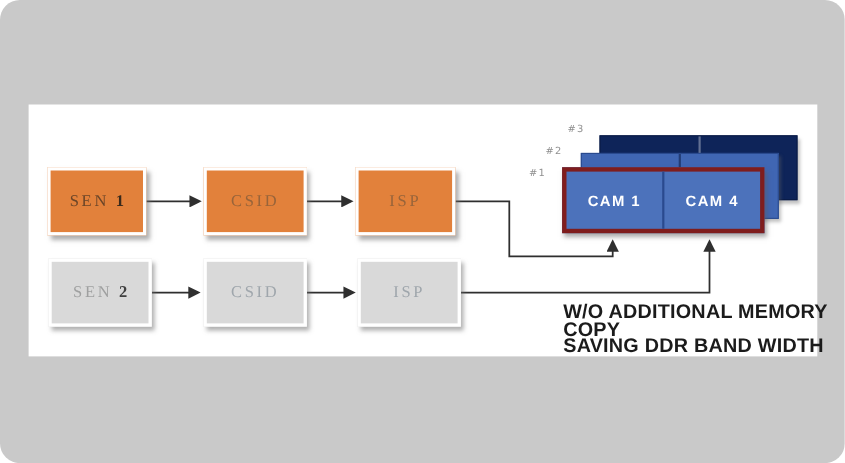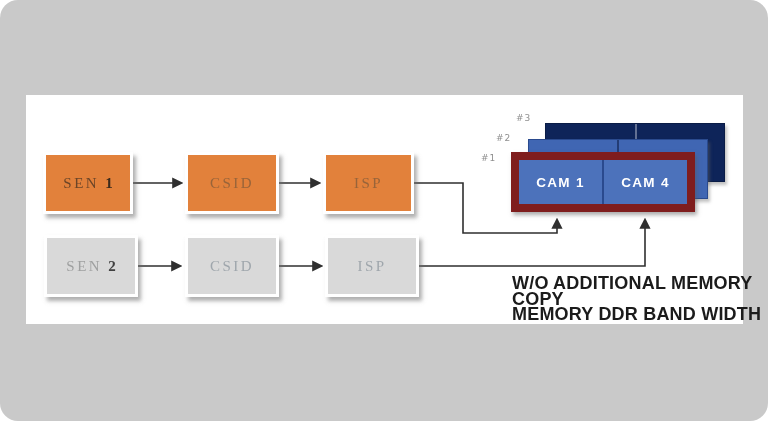--- a/index.html
+++ b/index.html
@@ -42,21 +42,21 @@
   .graybox.sen .num { color: #404040; }
   
   .layer { position: absolute; box-sizing: border-box; }
   .layer-3 { left: 545px; top: 123px; width: 180px; height: 59px;
              background: #0E2459; border: 1px solid #0A1C46;
              box-shadow: 2px 3px 3px rgba(100,100,100,0.4); }
   .layer-2 { left: 528px; top: 139px; width: 180px; height: 60px;
              background: #4066B3; border: 1px solid #2A4A8E;
              box-shadow: 2px 3px 3px rgba(100,100,100,0.4); }
   .layer-1 { left: 511px; top: 152px; width: 184px; height: 60px;
-             background: #4C72BB; border: 8px solid #7f1d1d;
+             background: #4C72BB; border: 4px solid #7f1d1d;
              display: flex;
              box-shadow: 2px 3px 4px rgba(90,90,90,0.5); }
   .vdiv { position: absolute; top: 0; bottom: 0; width: 2px; }
   .layer-3 .vdiv { left: 89px; background: rgba(255,255,255,0.35); }
   .layer-2 .vdiv { left: 88px; background: rgba(20,38,84,0.65); }
   .half {
     flex: 1; display: flex; align-items: center; justify-content: center;
     color: #FFFFFF; font-weight: bold; font-size: 13.5px; letter-spacing: 1.3px;
     font-family: "Liberation Sans", sans-serif;
   }
@@ -138,15 +138,15 @@
     <div class="half half-left">
       <span>CAM 1</span>
     </div>
     <div class="half">
       <span>CAM 4</span>
     </div>
   </div>
 
   <div class="caption">
     <div>W/O ADDITIONAL MEMORY COPY</div>
-    <div>MEMORY DDR BAND WIDTH</div>
+    <div>SAVING DDR BAND WIDTH</div>
   </div>
 </div>
 
 </body></html>

